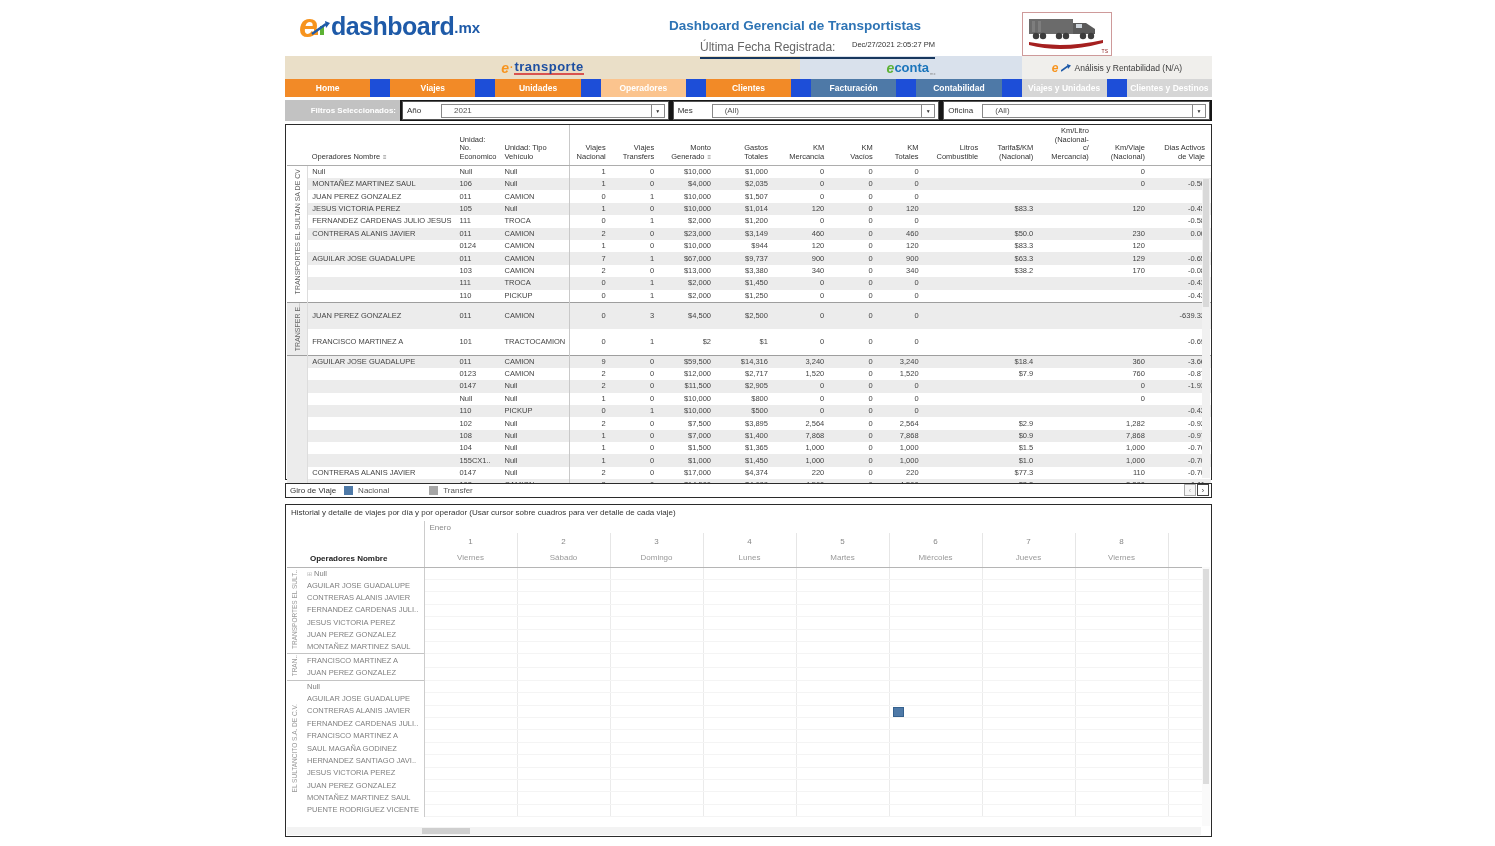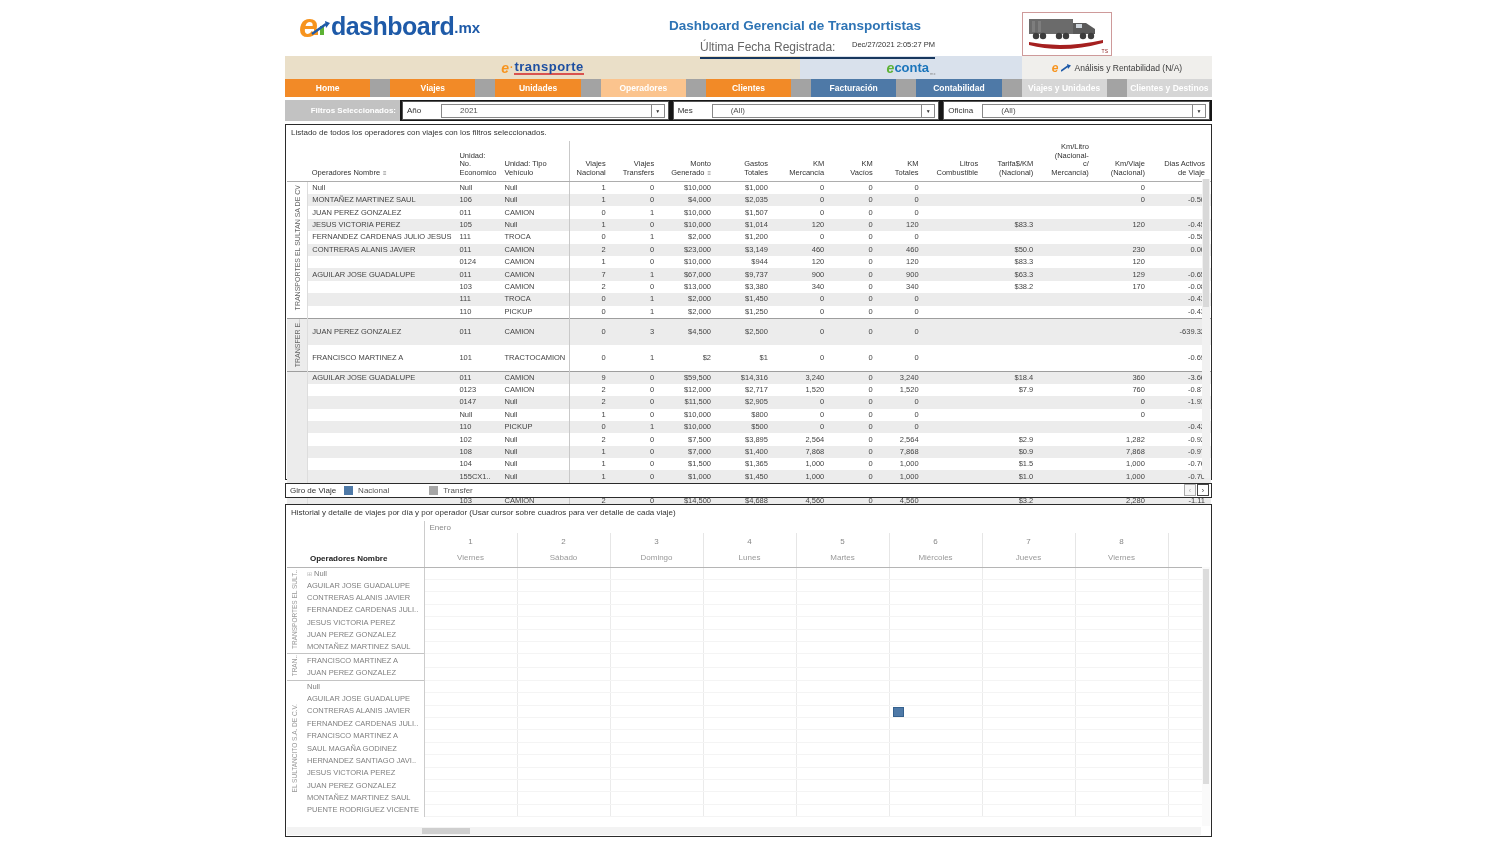--- a/index.html
+++ b/index.html
@@ -29,38 +29,38 @@
   .et-dot{color:#F7941E;font-weight:bold;font-size:10px;margin:0 1px;}
   .et-word{color:#1E4FA1;font-weight:bold;font-size:13px;letter-spacing:0.5px;border-bottom:2px solid #D9534F;line-height:13px;}
   .b-econta{width:222px;background:#D9E1EC;}
   .ec-e{color:#5CB234;font-weight:bold;font-style:italic;font-size:14px;}
   .ec-word{color:#1B75BB;font-weight:bold;font-size:13px;}
   .ec-sub{color:#888;font-size:4px;align-self:flex-end;margin:0 0 3px 1px;}
   .b-analisis{width:190px;background:#F0EFEC;font-size:8.5px;color:#3b3b3b;gap:3px;}
   .an-e{color:#F7941E;font-weight:bold;font-style:italic;font-size:12px;}
 
   
-  .tabs{display:flex;height:18px;background:#a3a3a3;gap:20px;}
+  .tabs{display:flex;height:18px;background:#1d4ed8;gap:20px;}
   .tab{flex:1;color:#fff;font-weight:bold;font-size:8.5px;display:flex;align-items:center;justify-content:center;cursor:default;}
   .tab.orange{background:#F28A27;}
   .tab.active{background:#FBC48E;}
   .tab.blue{background:#4E79A7;}
   .tab.disabled{background:#D6D6D6;}
 
   
   .section{display:flex;height:21px;margin-top:3px;background:#161616;align-items:stretch;}
   .sec-title{width:400px;background:#9B9B9B;color:#fff;font-weight:bold;font-size:9.5px;
     display:flex;align-items:center;padding-left:6px;box-sizing:border-box;}
   .sec-filtlabel{width:115px;background:#C2C2C2;color:#fff;font-weight:bold;font-size:8px;
     display:flex;align-items:center;justify-content:flex-end;padding-right:4px;box-sizing:border-box;}
   .filtersbar{flex:1;display:flex;gap:4px;padding:1px 2px;}
   .filter{flex:1;background:#fff;border:1px solid #555;display:flex;align-items:center;}
   .flabel{font-size:8px;color:#333;padding:0 4px;width:30px;}
   .fselect{flex:1;border:1px solid #888;margin:1px 3px 1px 0;height:12px;display:flex;align-items:center;
-    justify-content:space-between;padding-left:18px;background:#fff;}
+    justify-content:space-between;padding-left:12px;background:#fff;}
   .fvalue{font-size:8px;color:#555;}
   .farrow{width:12px;border-left:1px solid #888;text-align:center;font-size:5px;color:#333;line-height:12px;}
 
   
   .panel{border:1px solid #2b2b2b;background:#fff;position:relative;box-sizing:content-box;}
   .panel.upper{height:354px;margin-top:3px;}
   .panel.lower{height:331px;margin-top:6px;}
   .pcap{font-size:8px;color:#333;padding:3px 5px 1px;height:12px;white-space:nowrap;overflow:hidden;}
 
   
@@ -216,21 +216,20 @@
           <span class="flabel">Oficina</span>
           <div class="fselect">
             <span class="fvalue">(All)</span>
             <span class="farrow">▼</span>
           </div>
         </div>
       </div>
   </div>
 
   <div class="panel upper">
-    <div class="pcap">Listado de todos los operadores con viajes con los filtros seleccionados.</div>
     <table id="optable">
       <colgroup>
         <col style="width:22px">
           <col style="width:134px">
           <col style="width:38px">
           <col style="width:66px">
         <col style="width:50px">
           <col style="width:46px">
           <col style="width:50px">
           <col style="width:62px">

